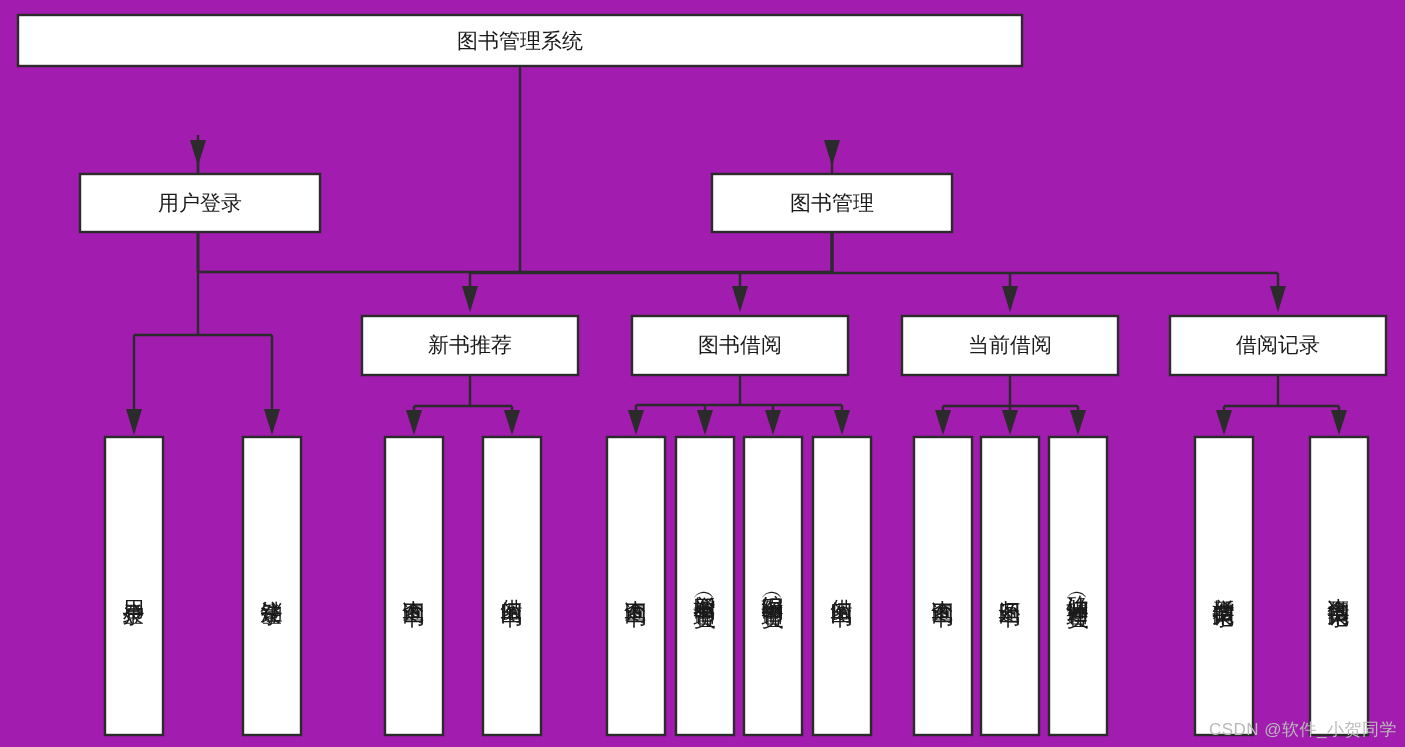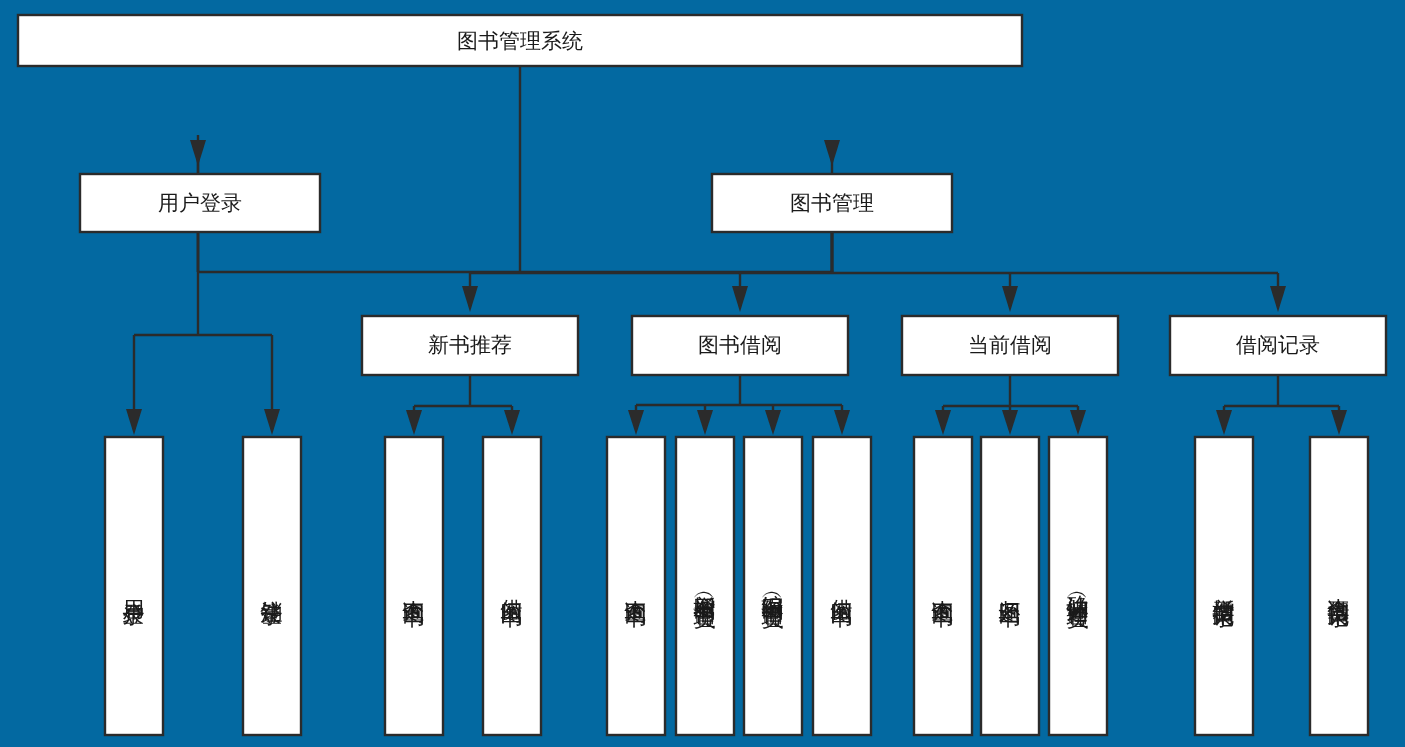--- a/index.html
+++ b/index.html
@@ -10,21 +10,21 @@
   body {
     width: 1405px;
     height: 747px;
     font-family: "Liberation Sans", "DejaVu Sans", sans-serif;
     overflow: hidden;
   }
   #diagram-root {
     position: relative;
     width: 1405px;
     height: 747px;
-    background: #0369a1;
+    background: #a21caf;
   }
   svg.diagram-canvas {
     position: absolute;
     left: 0;
     top: 0;
     width: 1405px;
     height: 747px;
   }
   .node-box {
     fill: #ffffff;
@@ -246,13 +246,14 @@
       <rect class="node-box" x="1195" y="437" width="58" height="298"></rect>
       <text class="node-label-v" x="1224" y="586">新增借阅记录</text>
     </g>
     <g>
       <rect class="node-box" x="1310" y="437" width="58" height="298"></rect>
       <text class="node-label-v" x="1339" y="586">查询借阅记录</text>
     </g>
 
   </svg>
 
+  <div class="watermark-text">CSDN @软件_小贺同学</div>
 </div>
 
 </body></html>

